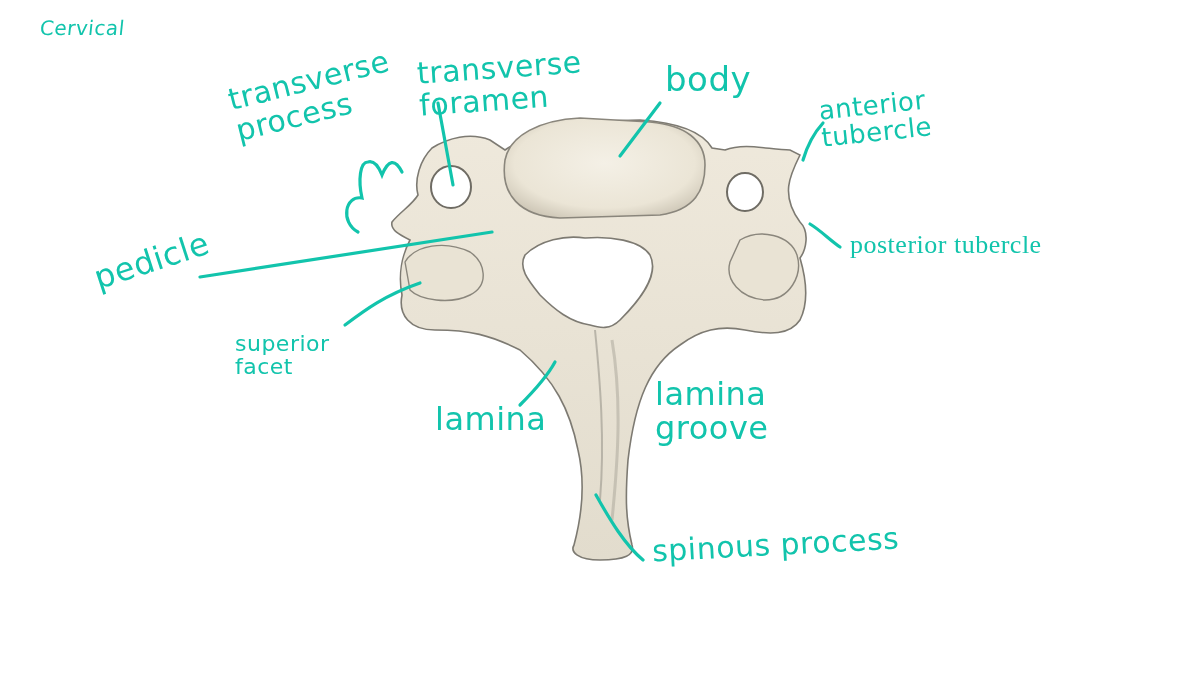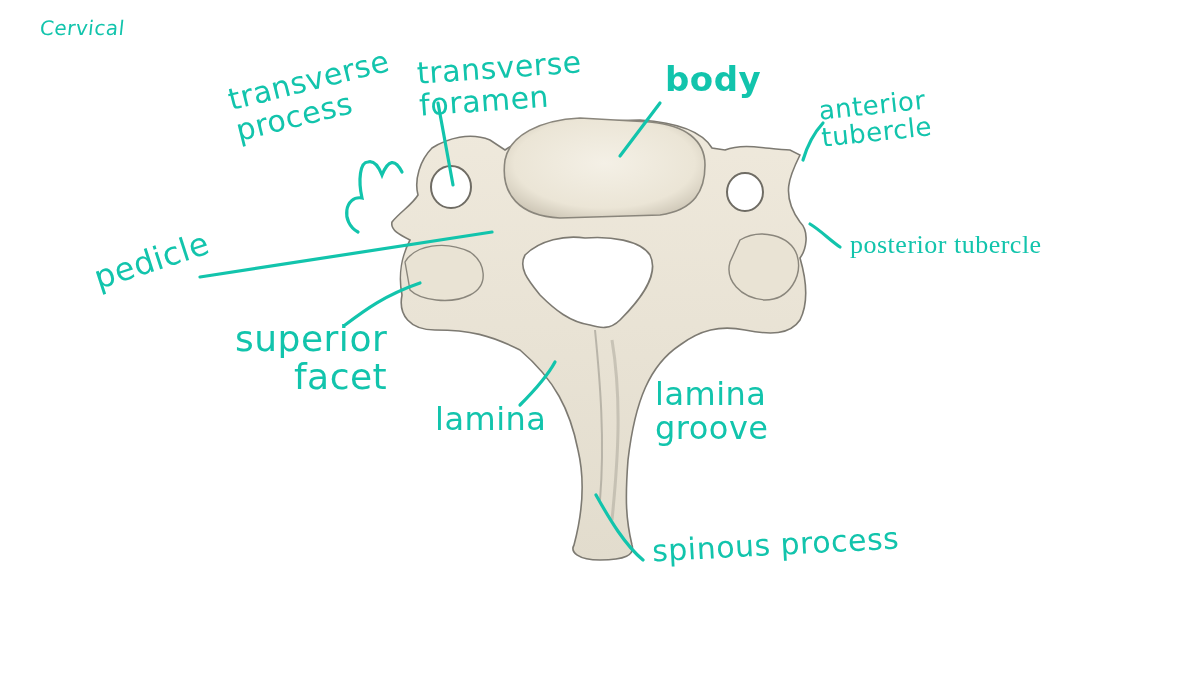--- a/index.html
+++ b/index.html
@@ -70,30 +70,30 @@
 
   
   <div class="lbl title">Cervical</div>
 
   <div class="lbl ml" style="left:225px;top:85px;font-size:30px;transform:rotate(-14deg);transform-origin:left top;">transverse
 process</div>
 
   <div class="lbl ml" style="left:418px;top:52px;font-size:30px;transform:rotate(-4deg);">transverse
 foramen</div>
 
-  <div class="lbl" style="left:665px;top:62px;font-size:34px;font-weight:bold;">body</div>
+  <div class="lbl" style="left:665px;top:62px;font-size:34px;">body</div>
 
   <div class="lbl ml" style="left:820px;top:92px;font-size:26px;transform:rotate(-6deg);">anterior
 tubercle</div>
 
   <div class="lbl" style="left:850px;top:232px;font-size:26px;font-family:Liberation Serif, serif;">posterior tubercle</div>
 
   <div class="lbl" style="left:100px;top:262px;font-size:32px;transform:rotate(-18deg);transform-origin:left bottom;">pedicle</div>
 
-  <div class="lbl ml" style="left:235px;top:320px;font-size:36px;text-align:right;">superior
+  <div class="lbl ml" style="left:235px;top:332px;font-size:22px;">superior
 facet</div>
 
   <div class="lbl" style="left:435px;top:403px;font-size:32px;">lamina</div>
 
   <div class="lbl ml" style="left:655px;top:378px;font-size:32px;">lamina
 groove</div>
 
   <div class="lbl" style="left:652px;top:530px;font-size:30px;transform:rotate(-3deg);">spinous process</div>
 </div>
 

